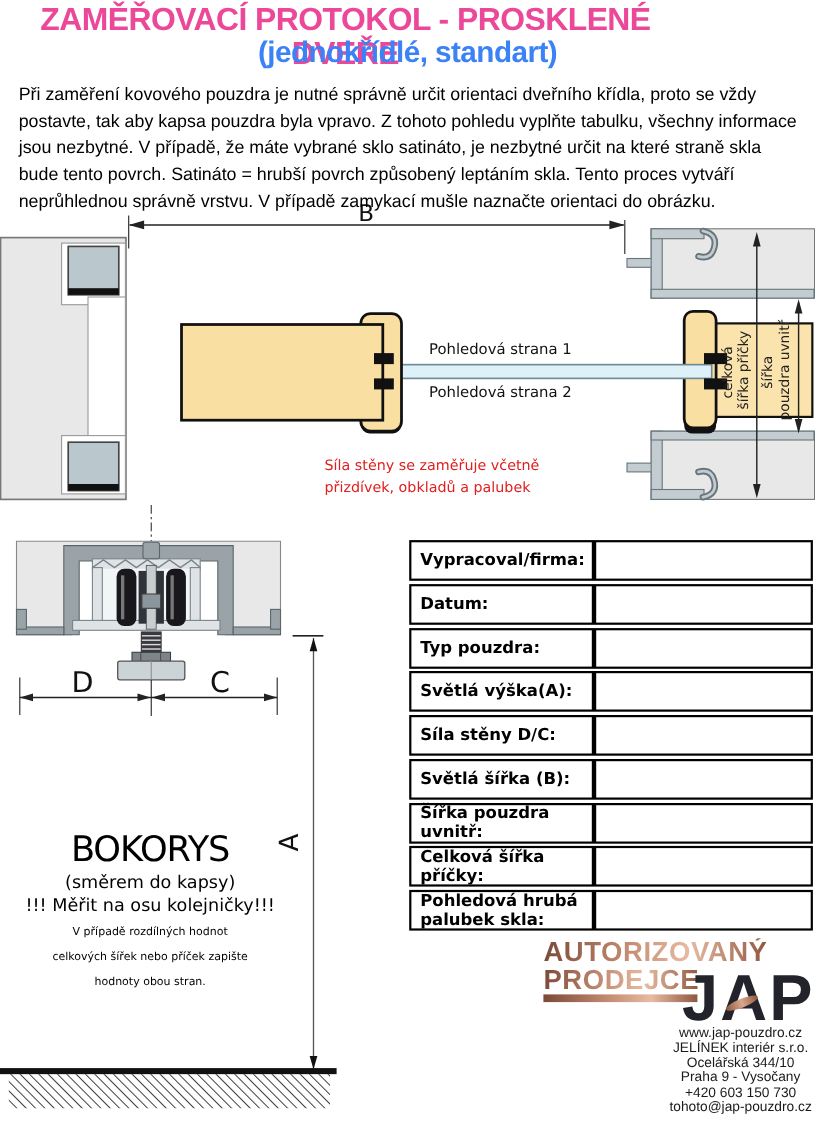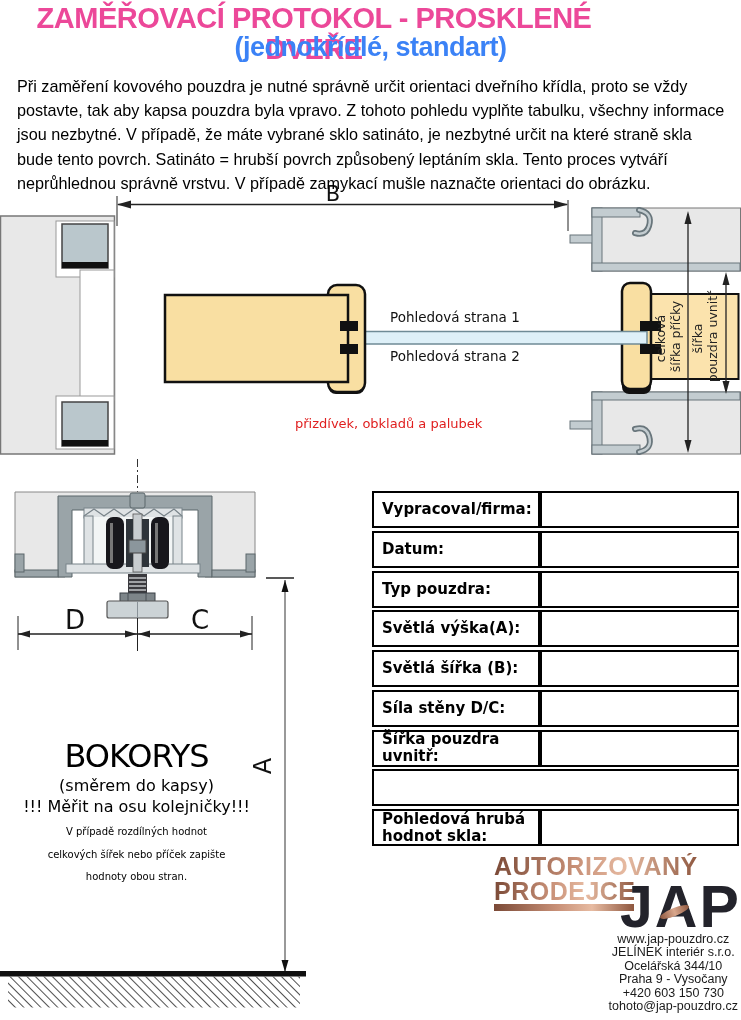--- a/index.html
+++ b/index.html
@@ -32,21 +32,21 @@
   .trow{display:flex;height:37px;}
   .tlabel{width:168px;box-sizing:border-box;border:2px solid #000;background:#fff;
           display:flex;align-items:center;padding:0 2px 0 8px;
           font-family:"DejaVu Sans",sans-serif;font-weight:bold;
           font-size:15px;line-height:17px;color:#000;}
   .tvalue{flex:1;box-sizing:border-box;border:2px solid #000;background:#fff;}
 
   
   .boktext{top:737px;left:0;width:273px;text-align:center;color:#000;
            font-family:"DejaVu Sans",sans-serif;}
-  .bok-title{font-size:32px;line-height:38px;letter-spacing:-1px;}
+  .bok-title{font-size:32px;line-height:38px;letter-spacing:-1px;margin-top:16px;}
   .bok-sub{font-size:16px;line-height:21px;}
   .bok-warn{font-size:16px;line-height:22px;}
   .bok-note{margin-top:3px;font-size:10px;line-height:22.5px;}
 
   
   .copper-text{font-weight:bold;letter-spacing:0.5px;
      background:linear-gradient(90deg,#7b4a37 0%,#c89077 40%,#e7bba2 65%,#8e573f 100%);
      -webkit-background-clip:text;background-clip:text;color:transparent;}
   .dealer1{top:853px;left:494px;font-size:25px;line-height:26px;}
   .dealer2{top:878px;left:494px;font-size:25px;line-height:26px;}
@@ -238,20 +238,21 @@
 
   <div class="abs intro">
     <div>Při zaměření kovového pouzdra je nutné správně určit orientaci dveřního křídla, proto se vždy</div>
     <div>postavte, tak aby kapsa pouzdra byla vpravo. Z tohoto pohledu vyplňte tabulku, všechny informace</div>
     <div>jsou nezbytné. V případě, že máte vybrané sklo satináto, je nezbytné určit na které straně skla</div>
     <div>bude tento povrch. Satináto = hrubší povrch způsobený leptáním skla. Tento proces vytváří</div>
     <div>neprůhlednou správně vrstvu. V případě zamykací mušle naznačte orientaci do obrázku.</div>
   </div>
 
   <div class="abs rednote">
+    <div>Síla stěny se zaměřuje včetně</div>
     <div>přizdívek, obkladů a palubek</div>
   </div>
 
   <div class="abs ftable">
     <div class="trow">
       <div class="tlabel">Vypracoval/firma:</div>
       <div class="tvalue"></div>
     </div>
     <div class="trow">
       <div class="tlabel">Datum:</div>
@@ -259,36 +260,37 @@
     </div>
     <div class="trow">
       <div class="tlabel">Typ pouzdra:</div>
       <div class="tvalue"></div>
     </div>
     <div class="trow">
       <div class="tlabel">Světlá výška(A):</div>
       <div class="tvalue"></div>
     </div>
     <div class="trow">
+      <div class="tlabel">Síla stěny D/C:</div>
+      <div class="tvalue"></div>
+    </div>
+    <div class="trow">
       <div class="tlabel">Světlá šířka (B):</div>
       <div class="tvalue"></div>
     </div>
     <div class="trow">
-      <div class="tlabel">Síla stěny D/C:</div>
-      <div class="tvalue"></div>
-    </div>
-    <div class="trow">
       <div class="tlabel">Šířka pouzdra uvnitř:</div>
       <div class="tvalue"></div>
     </div>
     <div class="trow">
-      <div class="tvalue"></div>
-    </div>
-    <div class="trow">
-      <div class="tlabel">Pohledová hrubá hodnot skla:</div>
+      <div class="tlabel">Celková šířka příčky:</div>
+      <div class="tvalue"></div>
+    </div>
+    <div class="trow">
+      <div class="tlabel">Pohledová hrubá palubek skla:</div>
       <div class="tvalue"></div>
     </div>
   </div>
 
   <div class="abs boktext">
     <div class="bok-title">BOKORYS</div>
     <div class="bok-sub">(směrem do kapsy)</div>
     <div class="bok-warn">!!! Měřit na osu kolejničky!!!</div>
     <div class="bok-note">
       <div>V případě rozdílných hodnot</div>

